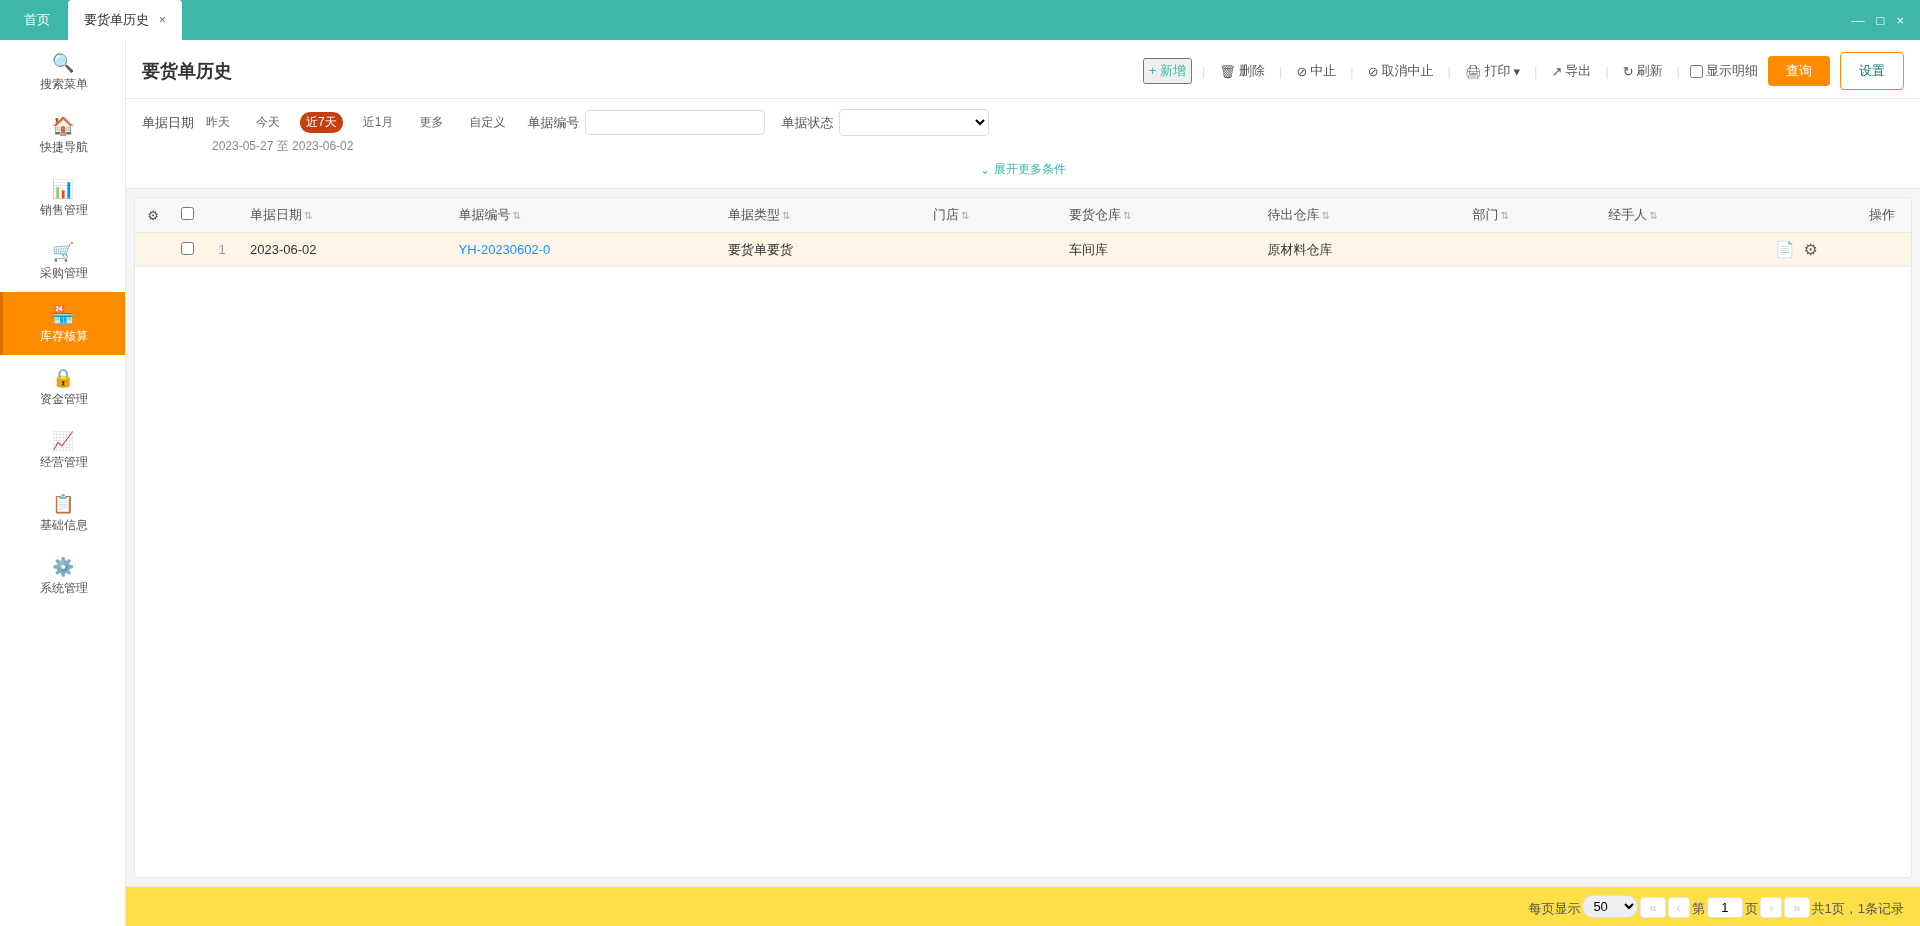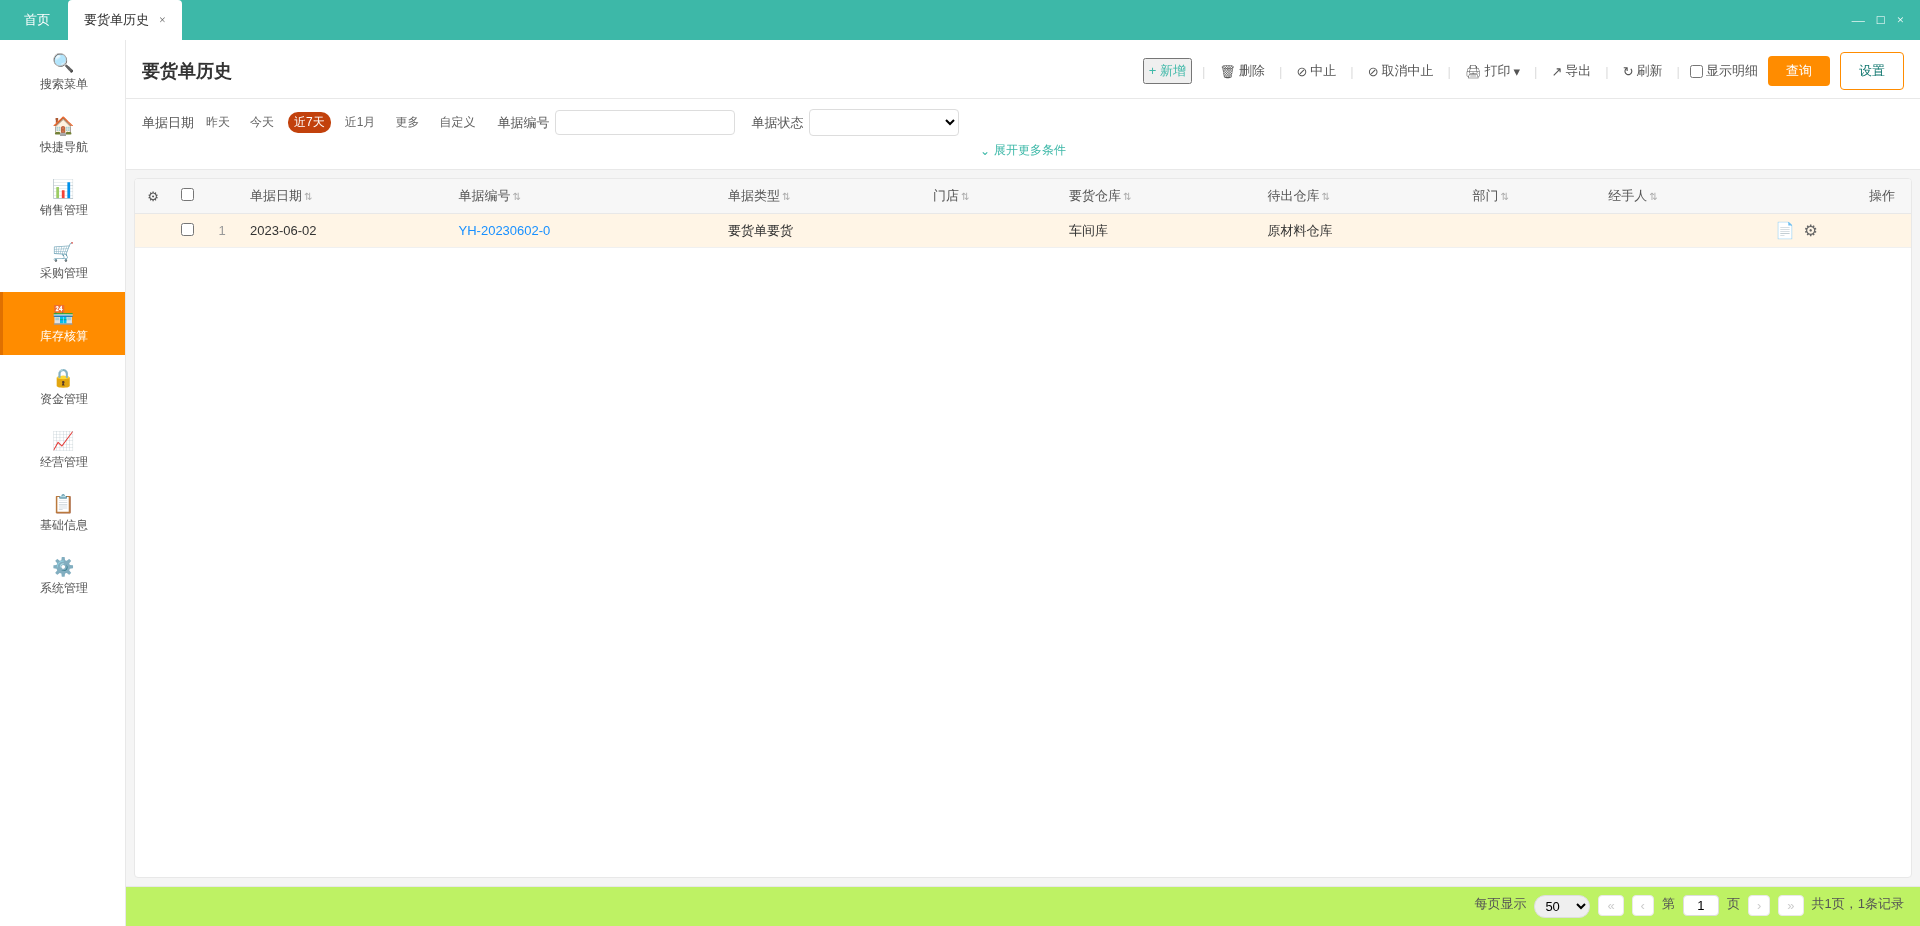--- a/index.html
+++ b/index.html
@@ -6,21 +6,20 @@
     body { font-family: "Microsoft YaHei", Arial, sans-serif; font-size: 13px; background: #f5f5f5; color: #333; display: flex; flex-direction: column; height: 926px; overflow: hidden; }
 
     
     .top-bar {
       background: #3db8a8;
       height: 40px;
       display: flex;
       align-items: center;
       padding: 0 0 0 8px;
       flex-shrink: 0;
-      font-family: Liberation Serif, serif;
     }
     .top-bar-tabs {
       display: flex;
       align-items: center;
       flex: 1;
       gap: 2px;
     }
     .tab-item {
       height: 40px;
       display: flex;
@@ -180,21 +179,21 @@
       align-items: center;
       gap: 6px;
     }
     .filter-label {
       color: #555;
       font-size: 13px;
       white-space: nowrap;
     }
     .date-shortcuts {
       display: flex;
-      gap: 8px;
+      gap: 14px;
     }
     .date-shortcut {
       padding: 2px 6px;
       border-radius: 10px;
       font-size: 12px;
       cursor: pointer;
       color: #666;
     }
     .date-shortcut.active {
       background: #c2410c;
@@ -296,25 +295,25 @@
       margin: 0 8px;
       border-radius: 0 0 4px 4px;
       border-left: 1px solid #e8e8e8;
       border-right: 1px solid #e8e8e8;
       border-bottom: 1px solid #e8e8e8;
     }
 
     
     .pagination-bar {
       display: flex;
-      align-items: flex-start;
+      align-items: flex-end;
       justify-content: flex-end;
       padding: 8px 16px;
-      background: #bef264;
-      gap: 8px;
+      background: #fde047;
+      gap: 2px;
       font-size: 13px;
       color: #555;
       border-top: 1px solid #e8e8e8;
       flex-shrink: 0;
     }
     .pagination-bar select {
       border: 1px solid #ddd;
       border-radius: 11px;
       padding: 2px 6px;
       font-size: 13px;
@@ -468,20 +467,23 @@
         </div>
 
         <div class="filter-group">
           <span class="filter-label">单据状态</span>
           <select class="filter-select">
             <option value=""></option>
           </select>
         </div>
       </div>
 
+      <div style="margin-left: 70px; margin-top: 2px;">
+        <span class="date-range">2023-05-27 至 2023-06-02</span>
+      </div>
 
       <div class="expand-more">
         <span>⌄</span>
         <span>展开更多条件</span>
       </div>
     </div>
 
     <div class="table-container">
       <table>
         <thead>

